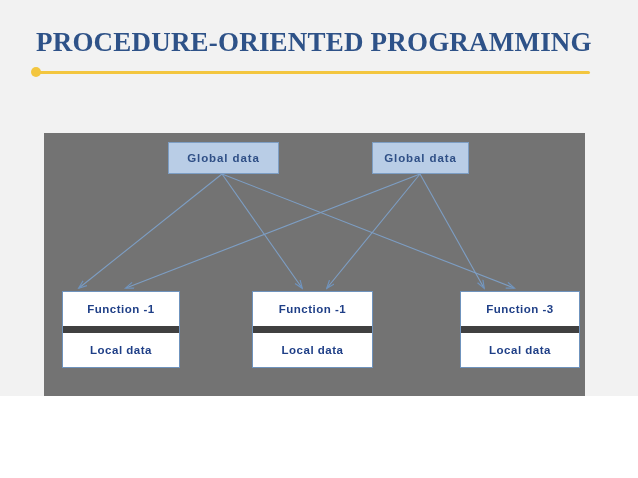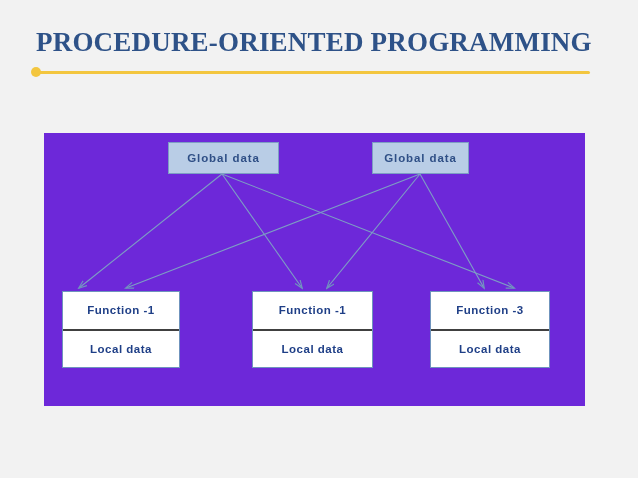--- a/index.html
+++ b/index.html
@@ -8,21 +8,21 @@
     padding: 0;
     background: #ffffff;
   }
   body {
     font-family: "Liberation Sans", sans-serif;
   }
 
   .slide {
     position: relative;
     width: 638px;
-    height: 478px;
+    height: 396px;
     background: #f2f2f2;
     overflow: hidden;
   }
 
   
   .slide-title {
     position: absolute;
     left: 36px;
     top: 26px;
     width: 570px;
@@ -54,21 +54,21 @@
     background: #f3c63f;
   }
 
   
   .diagram-panel {
     position: absolute;
     left: 44px;
     top: 133px;
     width: 541px;
     height: 273px;
-    background: #6d28d9;
+    background: #737373;
   }
 
   .diagram-svg {
     position: absolute;
     left: 0;
     top: 0;
     width: 541px;
     height: 273px;
     display: block;
   }
@@ -100,30 +100,30 @@
     box-sizing: border-box;
     top: 158px;
     height: 77px;
     background: #ffffff;
     border: 1px solid #6f93bd;
     display: flex;
     flex-direction: column;
   }
   .function-box-1 { left: 18px;  width: 118px; }
   .function-box-2 { left: 208px; width: 121px; }
-  .function-box-3 { left: 386px; width: 120px; }
+  .function-box-3 { left: 416px; width: 120px; }
 
   .fn-cell {
     flex: 1 1 50%;
     display: flex;
     align-items: center;
     justify-content: center;
   }
   .fn-cell.fn-cell-top {
-    border-bottom: 2px solid #404040;
+    border-bottom: 7px solid #404040;
   }
   .fn-cell .box-label {
     font-family: "Liberation Sans", sans-serif;
     font-size: 11.5px;
     font-weight: bold;
     color: #1f3f87;
     letter-spacing: 0.5px;
     white-space: nowrap;
   }
 </style>

